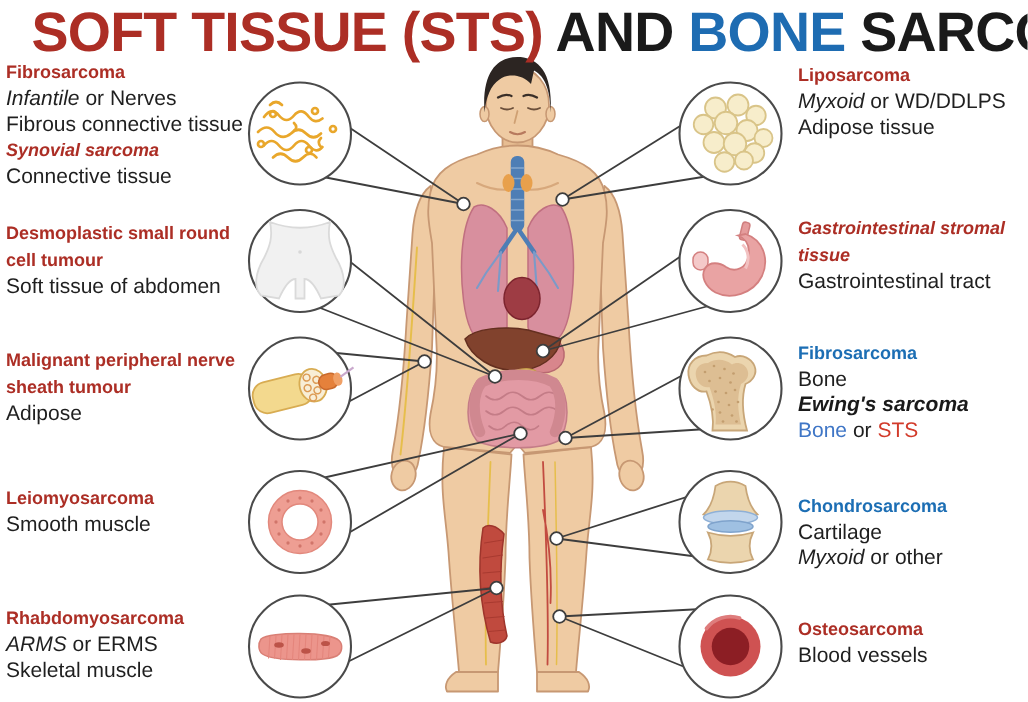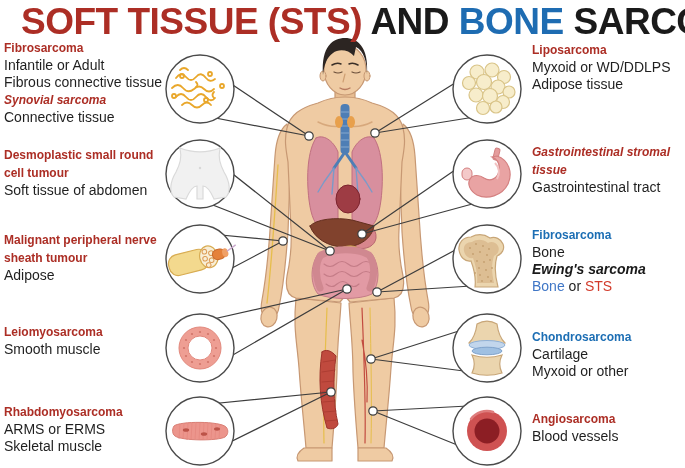--- a/index.html
+++ b/index.html
@@ -11,21 +11,21 @@
     position:absolute;top:1px;left:0;width:685px;text-align:center;
     font-size:37px;font-weight:700;letter-spacing:-0.5px;white-space:nowrap;padding-left:21px;
   }
   .t-red{color:#ac2e25;}
   .t-blue{color:#1e6cb2;}
   .t-dark{color:#1a1a1a;}
   .block{position:absolute;font-size:14px;line-height:17px;}
   .h{font-size:12px;line-height:18px;font-weight:700;color:#ac2e25;}
   .h.blue{color:#1c6eb4;}
   .h.ital{font-style:italic;}
-  .it{}
+  .it{font-style:italic;}
   .bold-it{font-weight:700;font-style:italic;color:#1a1a1a;}
   .in-blue{color:#3f76c6;}
   .in-red{color:#d23b2b;}
   .nowrap{white-space:nowrap;}
   svg{position:absolute;top:0;left:0;}
 </style>
 </head>
 <body>
 
 <svg width="685" height="468" viewBox="0 0 685 468">
@@ -247,21 +247,21 @@
     <circle cx="487" cy="431" r="12.5" fill="#8c1e24"></circle>
   </g>
 </svg>
 
 <div class="title">
   <span class="t-red">SOFT TISSUE (STS) </span><span class="t-dark">AND </span><span class="t-blue">BONE </span><span class="t-dark">SARCOMAS</span>
 </div>
 
 <div class="block" style="left:4px;top:39px;width:170px">
   <div class="h">Fibrosarcoma</div>
-  <div><span class="it">Infantile</span><span> or Adult</span></div>
+  <div><span class="it">Infantile</span><span> or Nerves</span></div>
   <div>Fibrous connective tissue</div>
   <div class="h ital">Synovial sarcoma</div>
   <div>Connective tissue</div>
 </div>
 
 <div class="block" style="left:4px;top:146px;width:160px">
   <div class="h">Desmoplastic small round cell tumour</div>
   <div>Soft tissue of abdomen</div>
 </div>
 
@@ -299,15 +299,15 @@
   <div><span class="in-blue">Bone</span><span> or </span><span class="in-red">STS</span></div>
 </div>
 
 <div class="block" style="left:532px;top:328px;width:152px">
   <div class="h blue">Chondrosarcoma</div>
   <div>Cartilage</div>
   <div><span class="it">Myxoid</span><span> or other</span></div>
 </div>
 
 <div class="block" style="left:532px;top:410px;width:152px">
-  <div class="h">Angiosarcoma</div>
+  <div class="h">Osteosarcoma</div>
   <div>Blood vessels</div>
 </div>
 
 </body></html>

